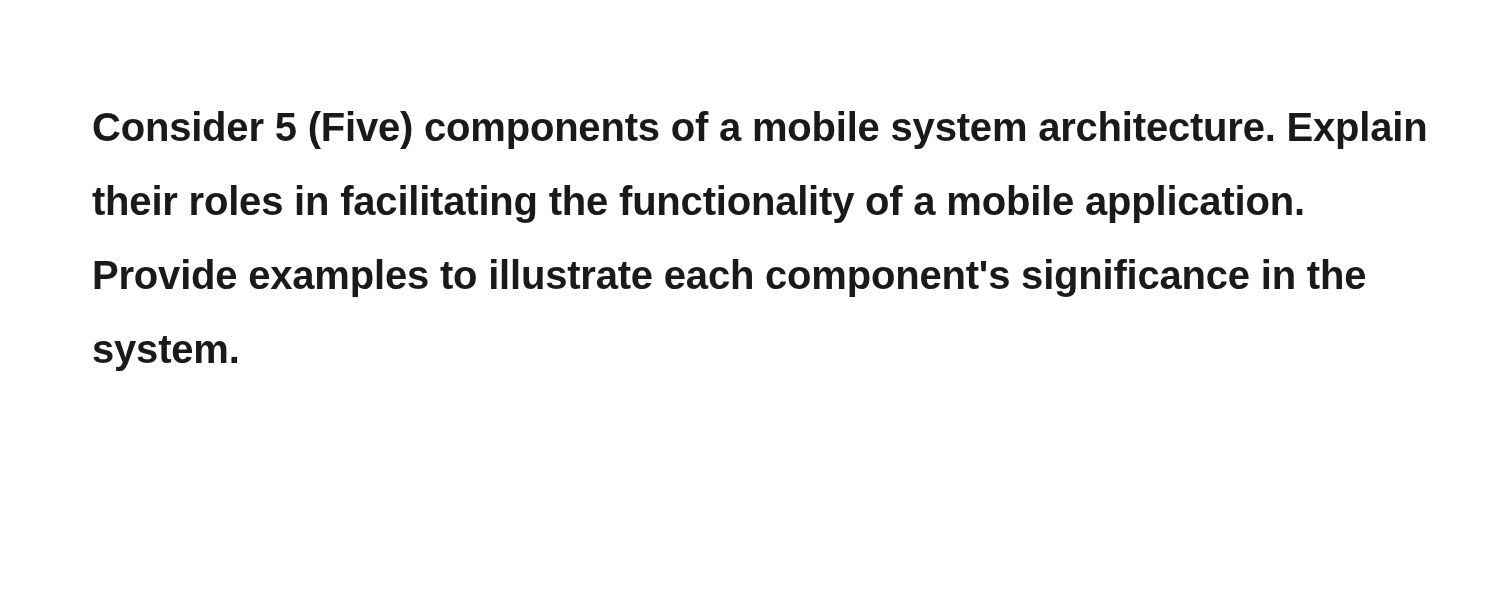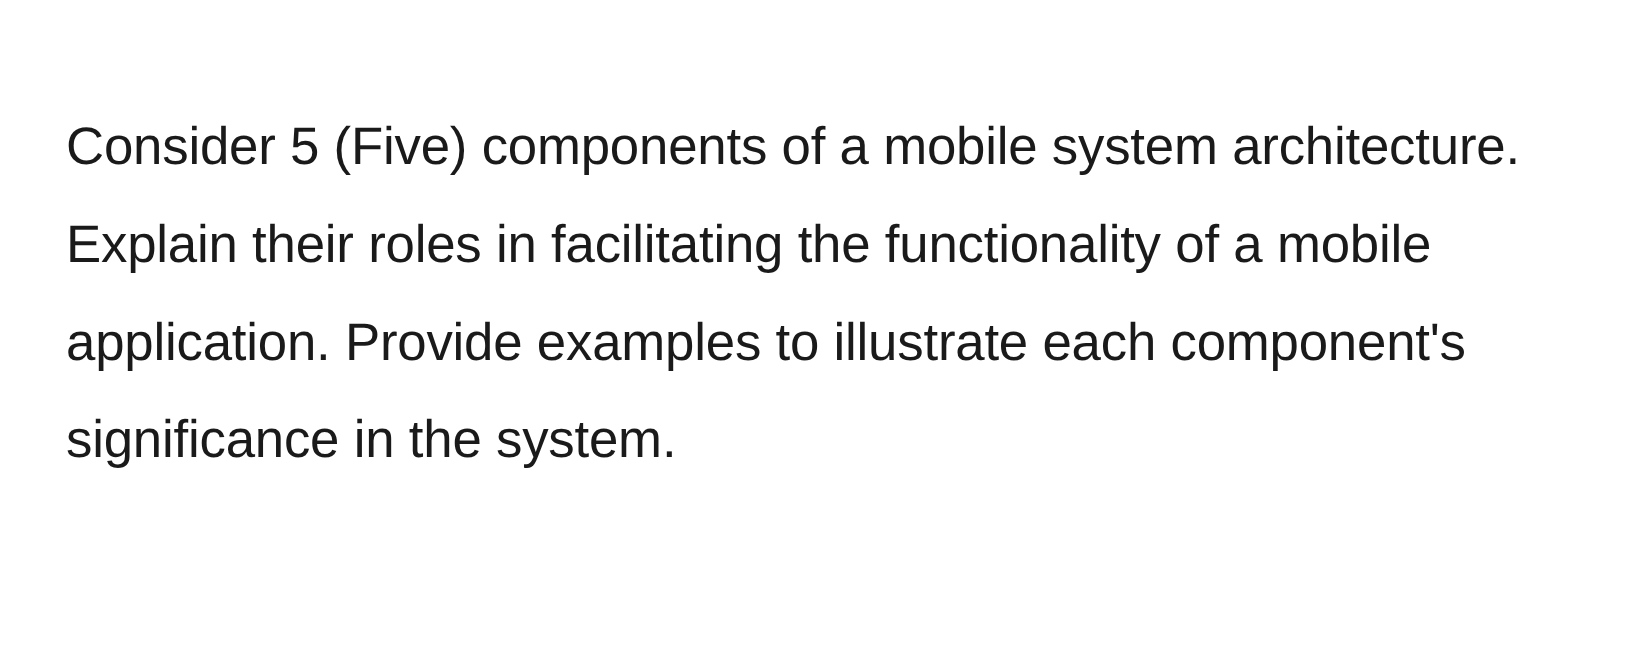--- a/index.html
+++ b/index.html
@@ -11,25 +11,26 @@
       width: 1500px;
       height: 600px;
       background: #ffffff;
       font-family: -apple-system, BlinkMacSystemFont, "Segoe UI", Helvetica, Arial, sans-serif;
     }
     .content {
       padding: 90px 60px 60px 60px;
       width: 100%;
     }
     .question-text {
-      font-size: 48px;
+      font-size: 40px;
       line-height: 1.85;
       color: #1a1a1a;
-      font-weight: 400;
+      font-weight: 700;
       letter-spacing: -0.2px;
+      margin-left: 32px;
     }
   </style>
 </head>
 <body>
 
 <div class="content">
   <p class="question-text">Consider 5 (Five) components of a mobile system architecture. Explain their roles in facilitating the functionality of a mobile application. Provide examples to illustrate each component's significance in the system.</p>
 </div>
 
 </body></html>

